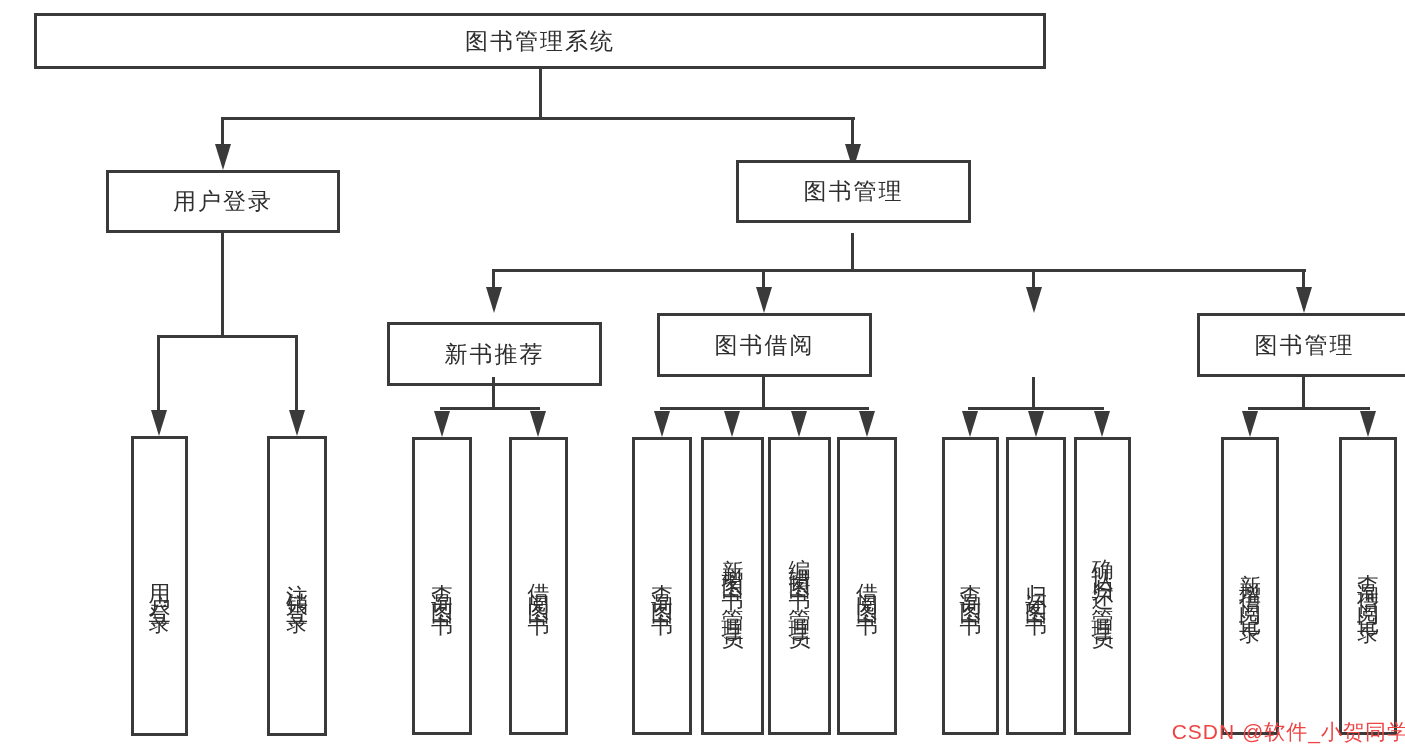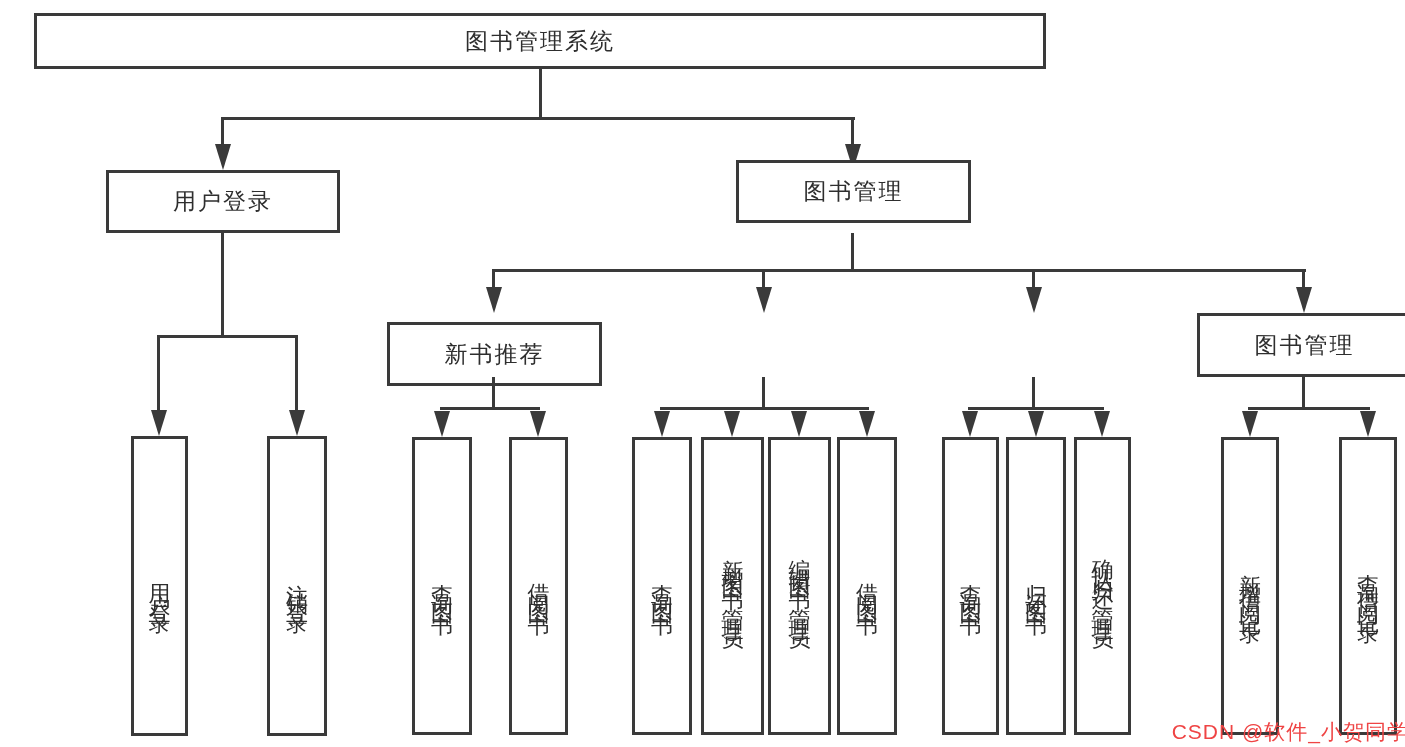--- a/index.html
+++ b/index.html
@@ -58,20 +58,21 @@
   <div class="vline" style="left:468px;top:269px;height:20px;"></div>
   <div class="arrow" style="left:462px;top:287px;"></div>
   <div class="vline" style="left:738px;top:269px;height:20px;"></div>
   <div class="arrow" style="left:732px;top:287px;"></div>
   <div class="vline" style="left:1008px;top:269px;height:20px;"></div>
   <div class="arrow" style="left:1002px;top:287px;"></div>
   <div class="vline" style="left:1278px;top:269px;height:20px;"></div>
   <div class="arrow" style="left:1272px;top:287px;"></div>
 
   <div class="box hlabel" style="left:363px;top:322px;width:215px;height:64px;">新书推荐</div>
+  <div class="box hlabel" style="left:633px;top:313px;width:215px;height:64px;">图书借阅</div>
   <div class="box hlabel" style="left:1173px;top:313px;width:215px;height:64px;">图书管理</div>
 
   <div class="vline" style="left:468px;top:377px;height:33px;"></div>
   <div class="hline" style="left:416px;top:407px;width:100px;"></div>
   <div class="arrow" style="left:410px;top:411px;"></div>
   <div class="arrow" style="left:506px;top:411px;"></div>
 
   <div class="vline" style="left:738px;top:377px;height:33px;"></div>
   <div class="hline" style="left:636px;top:407px;width:209px;"></div>
   <div class="arrow" style="left:630px;top:411px;"></div>

